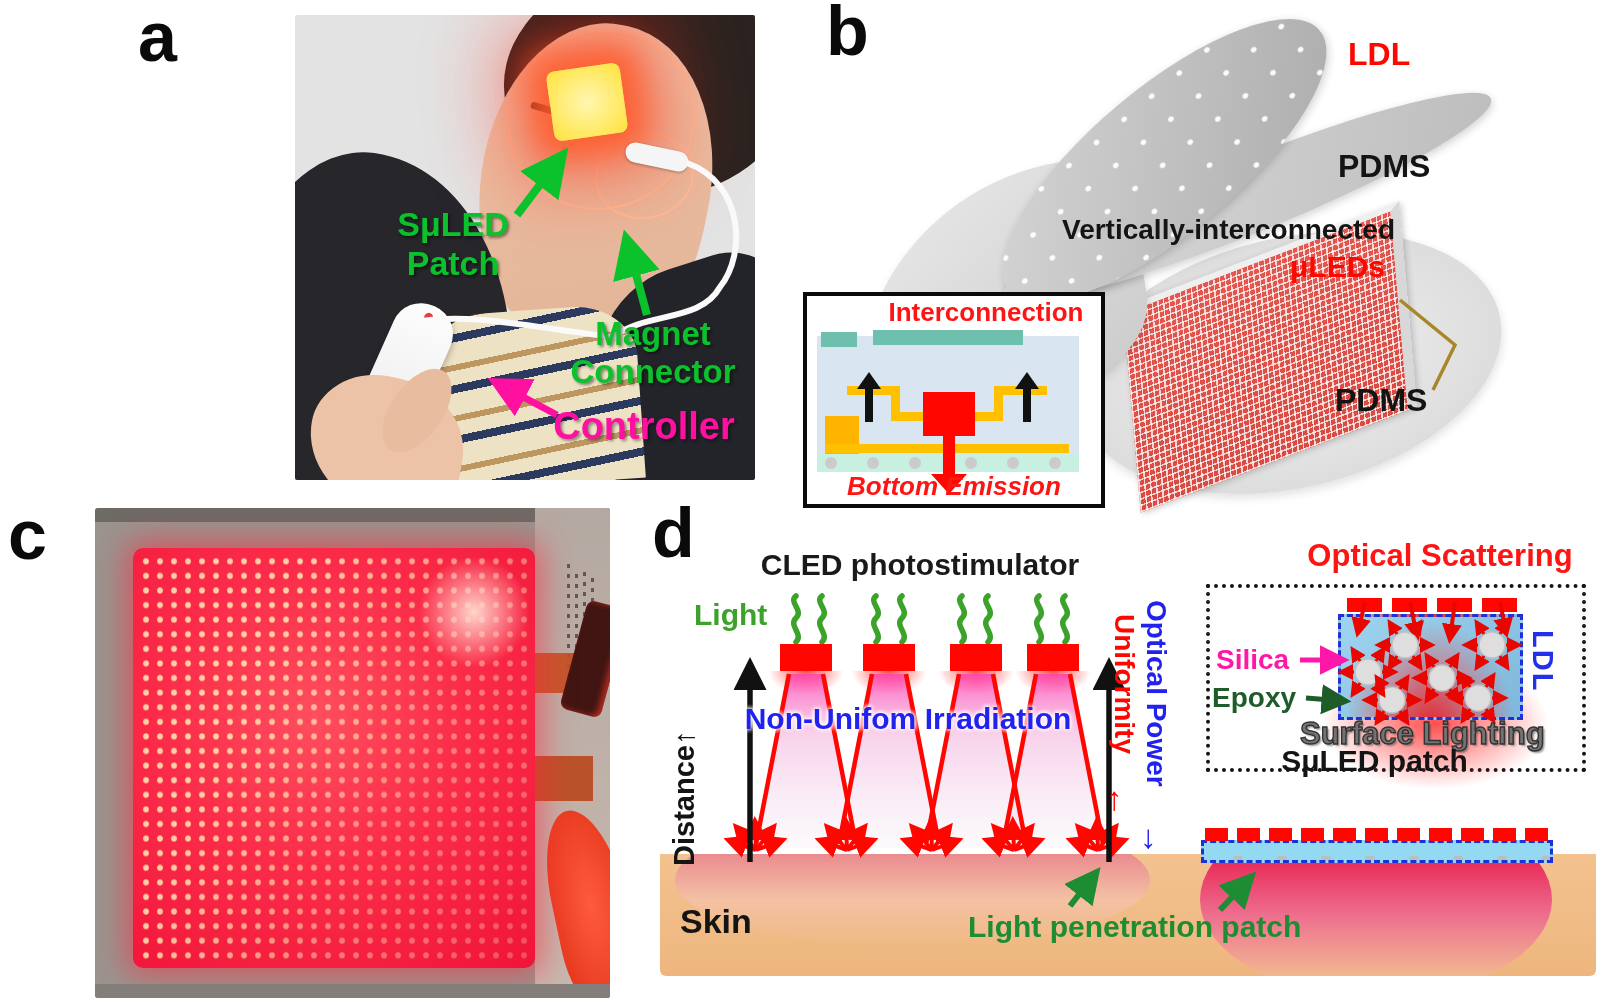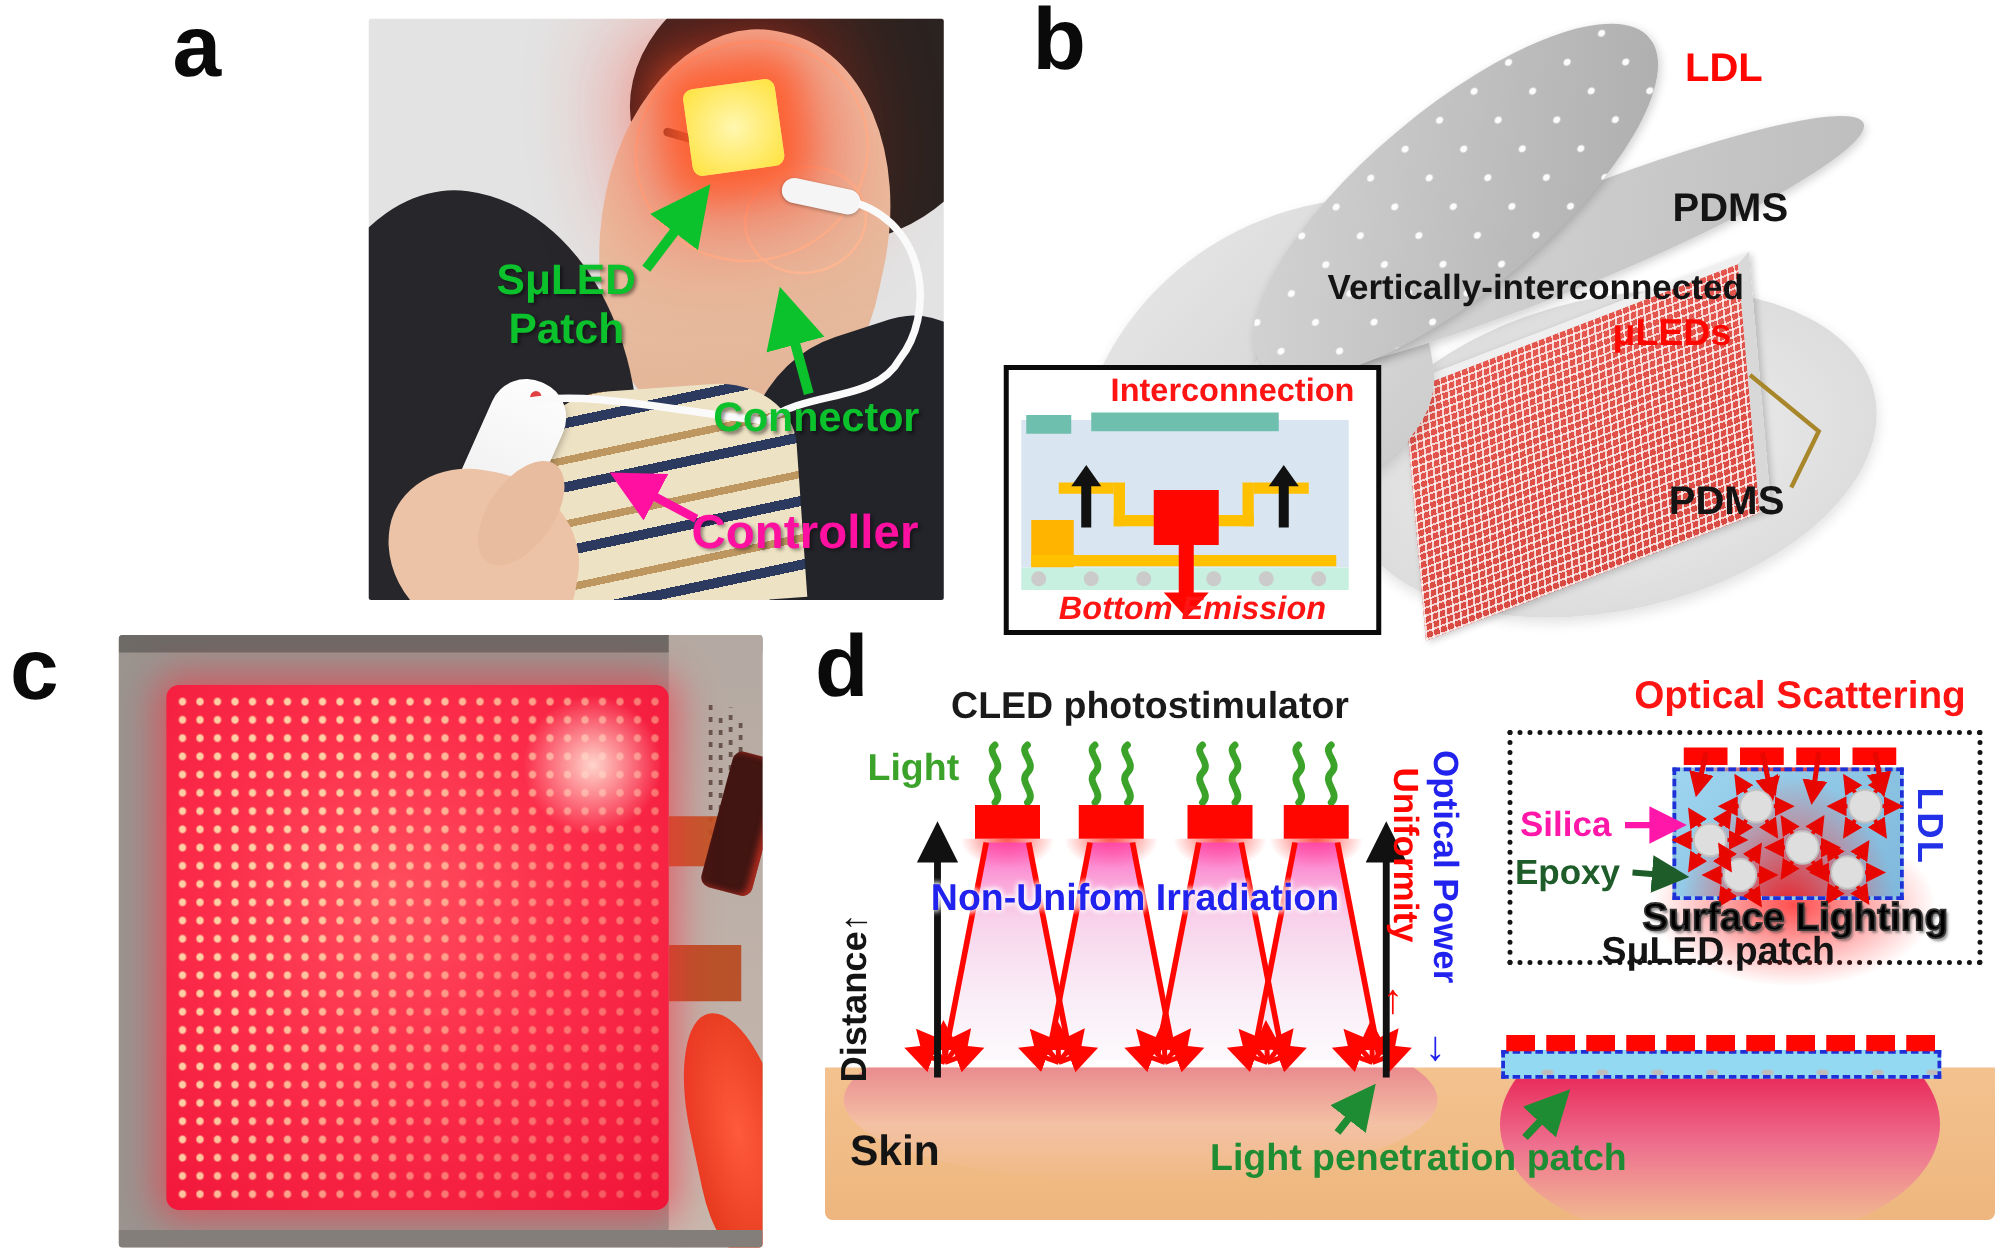--- a/index.html
+++ b/index.html
@@ -5,21 +5,21 @@
   html,body{margin:0;padding:0;background:#ffffff;}
   body{font-family:"Liberation Sans",sans-serif;}
   .canvas{position:relative;width:1600px;height:1000px;background:#ffffff;overflow:hidden;font-weight:bold;}
   .abs{position:absolute;}
   .pl{font-size:70px;font-weight:bold;color:#0a0a0a;line-height:1;}
   .lbl{font-weight:bold;line-height:1.15;}
   .ctr{text-align:center;}
   .vert-up{writing-mode:vertical-rl;transform:rotate(180deg);}
   .vert-dn{writing-mode:vertical-rl;}
   svg{display:block;overflow:visible;}
-  .outline-txt{color:#000000;-webkit-text-stroke:1.4px #333;text-shadow:2px 2px 2px rgba(70,70,70,.55);margin-left:14px;}
+  .outline-txt{color:#737373;-webkit-text-stroke:1.4px #333;text-shadow:2px 2px 2px rgba(70,70,70,.55);}
   .ledblock{background:#ff0600;position:absolute;}
   .ledblock::after{content:'';position:absolute;left:-12px;right:-12px;top:100%;height:24px;
     background:radial-gradient(ellipse at 50% 0%,rgba(255,40,30,.8),rgba(255,40,30,0) 70%);}
 </style>
 </head>
 <body>
 
 <div class="canvas">
 
   <div class="abs pl" style="left:138px;top:2px;">a</div>
@@ -66,20 +66,21 @@
       <line x1="222" y1="200" x2="266" y2="142" stroke="#0cc22c" stroke-width="8" marker-end="url(#grnA)"></line>
       <line x1="352" y1="300" x2="332" y2="226" stroke="#0cc22c" stroke-width="8" marker-end="url(#grnA)"></line>
       <line x1="262" y1="400" x2="202" y2="368" stroke="#ff10a0" stroke-width="7" marker-end="url(#magA)"></line>
     </svg>
 
     <div class="abs lbl ctr" style="left:52px;top:190px;width:212px;font-size:34px;color:#0cc22c;text-shadow:2px 2px 3px rgba(0,0,0,.45);">
       <div>SμLED</div>
       <div>Patch</div>
     </div>
     <div class="abs lbl ctr" style="left:258px;top:300px;width:200px;font-size:33px;color:#0cc22c;text-shadow:2px 2px 3px rgba(0,0,0,.45);">
+      <div>Magnet</div>
       <div>Connector</div>
     </div>
     <div class="abs lbl ctr" style="left:238px;top:390px;width:222px;font-size:38px;color:#ff10a0;text-shadow:2px 2px 3px rgba(0,0,0,.4);">Controller</div>
   </div>
 
   <div class="abs pl" style="left:826px;top:-4px;">b</div>
 
   <div class="abs" style="left:1075px;top:238px;width:430px;height:250px;background:radial-gradient(#f2f2f2,#dddddd 70%,#cfcfcf);border-radius:50%;transform:rotate(-13deg);box-shadow:0 4px 10px rgba(0,0,0,.12);"></div>
 
   <div class="abs" style="left:1122px;top:258px;width:286px;height:192px;transform:rotate(-21deg) skewX(-16deg);background:repeating-linear-gradient(0deg,rgba(255,255,255,.75) 0 1.5px,transparent 1.5px 6px),repeating-linear-gradient(90deg,rgba(255,255,255,.75) 0 1.5px,transparent 1.5px 6px),linear-gradient(#e4574e,#d94a42);border-top:6px solid #efefef;border-right:10px solid #d8d8d8;box-shadow:2px 2px 6px rgba(0,0,0,.2);"></div>

